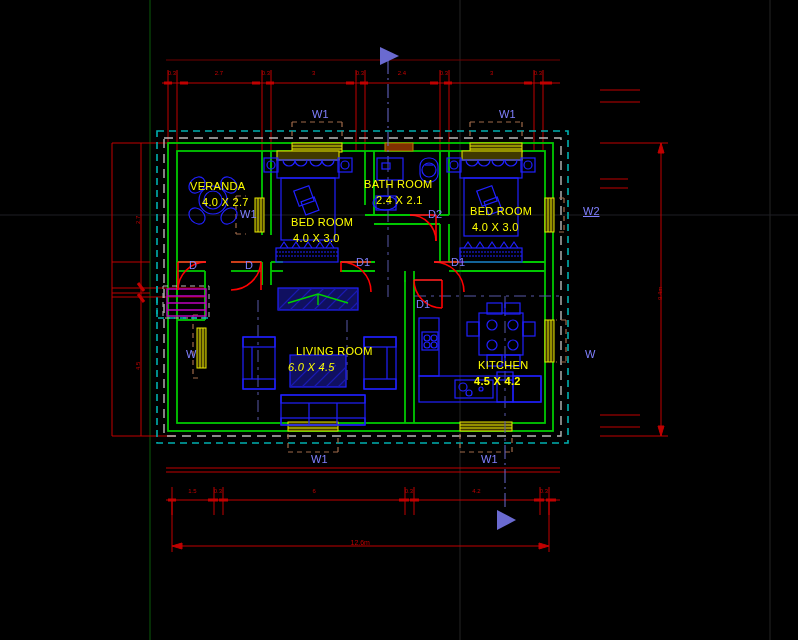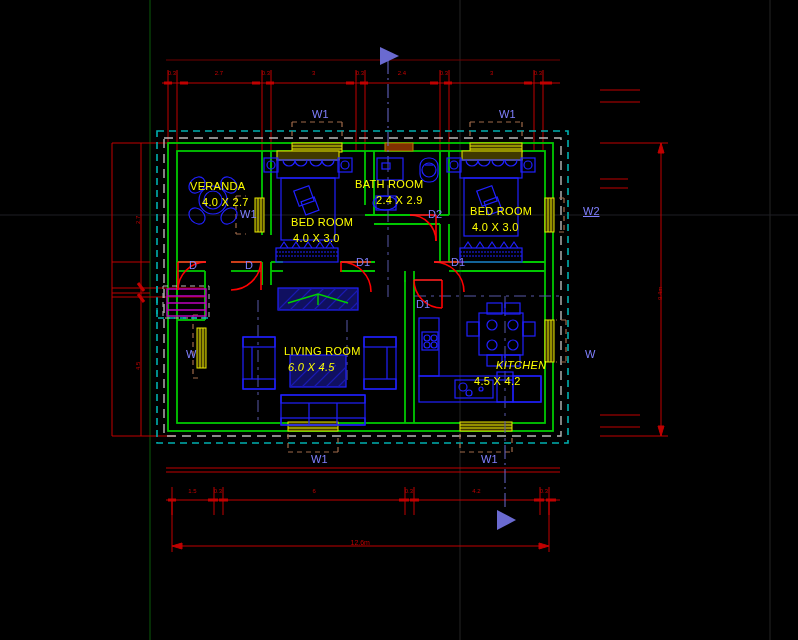--- a/index.html
+++ b/index.html
@@ -376,28 +376,28 @@
     <polygon points="497,510 516,520 497,530"></polygon>
   </g>
 
 </svg>
 
 <div id="labels">
       <div class="lbl room-name" style="left: 190px; top: 180px;">VERANDA</div>
       <div class="lbl room-dim" style="left: 190px; top: 196px; margin-left: 12px;">4.0 X 2.7</div>
       <div class="lbl room-name" style="left: 291px; top: 216px;">BED ROOM</div>
       <div class="lbl room-dim" style="left: 293px; top: 232px;">4.0 X 3.0</div>
-      <div class="lbl room-name" style="left: 355px; top: 178px;">BATH ROOM</div>
-      <div class="lbl room-dim" style="left: 376px; top: 194px;">2.4 X 2.9</div>
+      <div class="lbl room-name" style="left: 364px; top: 178px;">BATH ROOM</div>
+      <div class="lbl room-dim" style="left: 376px; top: 194px;">2.4 X 2.1</div>
       <div class="lbl room-name" style="left: 470px; top: 205px;">BED ROOM</div>
       <div class="lbl room-dim" style="left: 472px; top: 221px;">4.0 X 3.0</div>
-      <div class="lbl room-name" style="left: 284px; top: 345px;">LIVING ROOM</div>
+      <div class="lbl room-name" style="left: 296px; top: 345px;">LIVING ROOM</div>
       <div class="lbl room-dim" style="left: 288px; top: 361px; font-style: italic;">6.0 X 4.5</div>
-      <div class="lbl room-name" style="left: 496px; top: 359px; font-style: italic;">KITCHEN</div>
-      <div class="lbl room-dim" style="left: 474px; top: 375px;">4.5 X 4.2</div>
+      <div class="lbl room-name" style="left: 478px; top: 359px;">KITCHEN</div>
+      <div class="lbl room-dim" style="left: 474px; top: 375px; font-weight: bold;">4.5 X 4.2</div>
       <div class="lbl tag" style="left: 189px; top: 259px;">D</div>
       <div class="lbl tag" style="left: 245px; top: 259px;">D</div>
       <div class="lbl tag" style="left: 356px; top: 256px;">D1</div>
       <div class="lbl tag" style="left: 451px; top: 256px;">D1</div>
       <div class="lbl tag" style="left: 428px; top: 208px; text-align: center;">D2</div>
       <div class="lbl tag" style="left: 416px; top: 298px;">D1</div>
       <div class="lbl tag" style="left: 312px; top: 108px;">W1</div>
       <div class="lbl tag" style="left: 499px; top: 108px;">W1</div>
       <div class="lbl tag" style="left: 311px; top: 453px;">W1</div>
       <div class="lbl tag" style="left: 481px; top: 453px;">W1</div>

